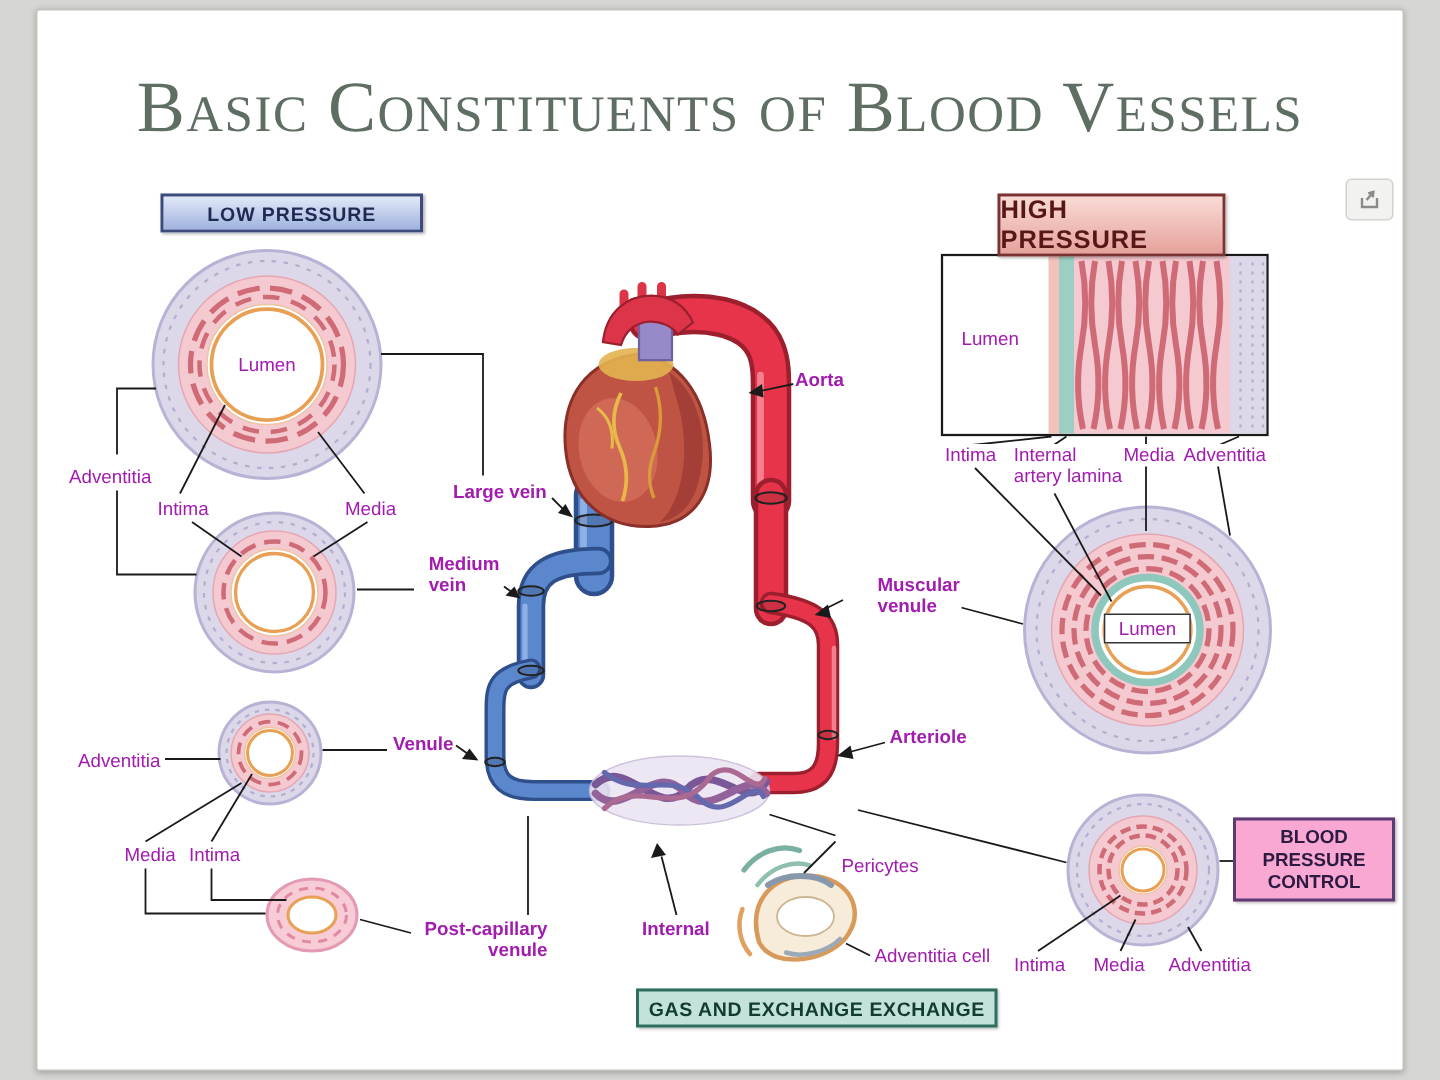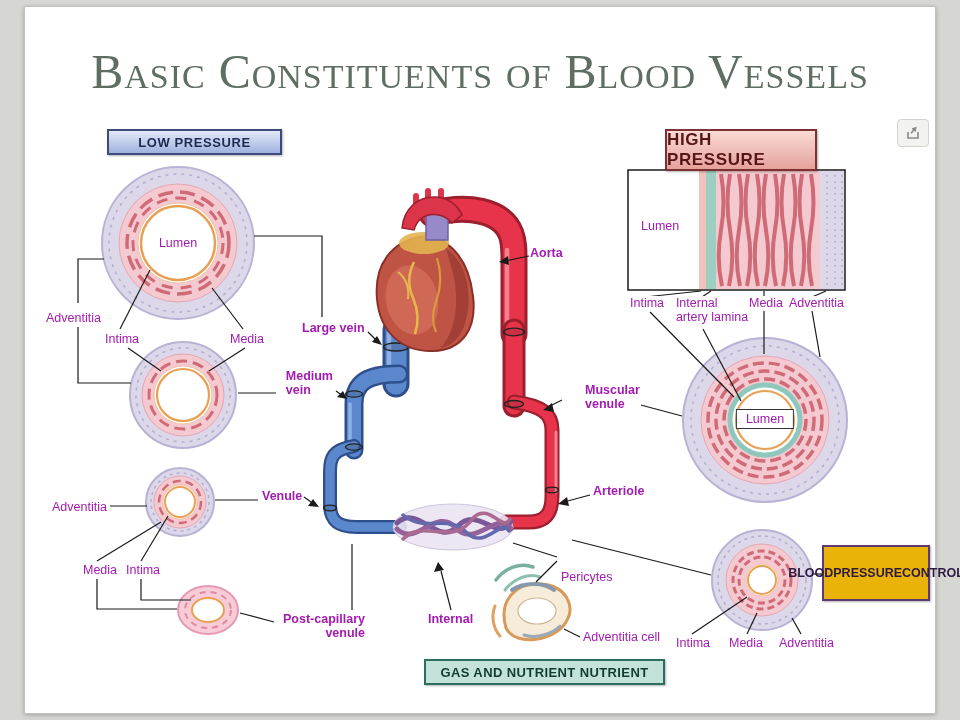--- a/index.html
+++ b/index.html
@@ -14,21 +14,21 @@
   .lbl{position:absolute;font-size:12.5px;line-height:14px;color:#a21caf;white-space:nowrap;
        background:#fff;padding:0 1px;z-index:4}
   .b{font-weight:bold}
   .tag{position:absolute;display:flex;align-items:center;justify-content:center;
        font-weight:bold;z-index:4;box-shadow:1px 1px 2px rgba(0,0,0,.3)}
   #low-pressure{left:107px;top:129px;width:175px;height:26px;border:2px solid #3c4a7c;
        background:linear-gradient(#e2e9f8,#9fb2de);color:#1e2a52;font-size:13px;letter-spacing:.6px}
   #high-pressure{left:665px;top:129px;width:152px;height:42px;border:2px solid #7c3232;
        background:linear-gradient(#fadbd6,#e5a29b);color:#571717;font-size:17px;letter-spacing:.6px}
   #bpc{left:822px;top:545px;width:108px;height:56px;border:2px solid #5c3a74;
-       background:#eab308;color:#2c1a40;font-size:12.5px;flex-direction:row;line-height:15px}
+       background:#f9a8d4;color:#2c1a40;font-size:12.5px;flex-direction:column;line-height:15px}
   #gas{left:424px;top:659px;width:241px;height:26px;border:2px solid #2e6e60;
        background:#c2e2da;color:#123c32;font-size:13px;letter-spacing:.4px}
   .lumen-box{border:1px solid #333;padding:2px 9px;background:#fff}
   .share-btn{position:absolute;left:897px;top:119px;width:32px;height:28px;z-index:5;
        background:#f2f2f0;border:1px solid #d2d2ce;border-radius:4px;
        display:flex;align-items:center;justify-content:center;cursor:pointer}
 </style>
 </head>
 <body>
 
@@ -242,21 +242,21 @@
   </g>
 </svg>
 
 <div class="tag" id="low-pressure">LOW PRESSURE</div>
 <div class="tag" id="high-pressure">HIGH PRESSURE</div>
 <div class="tag" id="bpc">
   <div>BLOOD</div>
   <div>PRESSURE</div>
   <div>CONTROL</div>
 </div>
-<div class="tag" id="gas">GAS AND NUTRIENT NUTRIENT</div>
+<div class="tag" id="gas">GAS AND EXCHANGE EXCHANGE</div>
 
 <div class="lbl" style="left:178px;top:236px;transform:translateX(-50%)">Lumen</div>
 <div class="lbl" style="left:45px;top:311px">Adventitia</div>
 <div class="lbl" style="left:104px;top:332px">Intima</div>
 <div class="lbl" style="left:229px;top:332px">Media</div>
 <div class="lbl" style="left:51px;top:500px">Adventitia</div>
 <div class="lbl" style="left:82px;top:563px">Media</div>
 <div class="lbl" style="left:125px;top:563px">Intima</div>
 <div class="lbl" style="left:640px;top:219px;background:transparent">Lumen</div>
 <div class="lbl" style="left:629px;top:296px">Intima</div>

